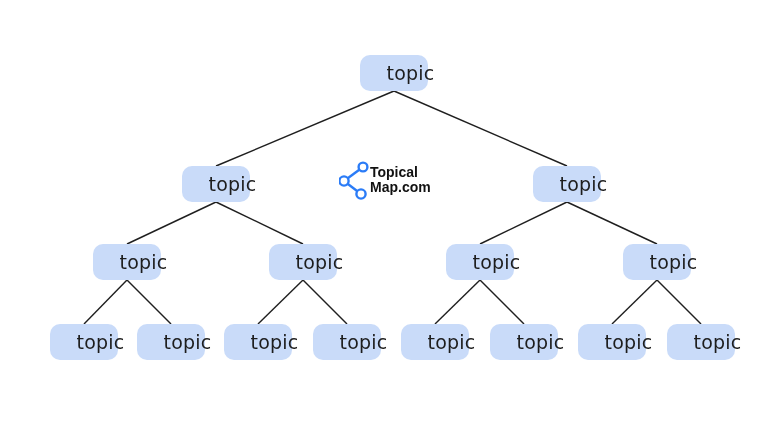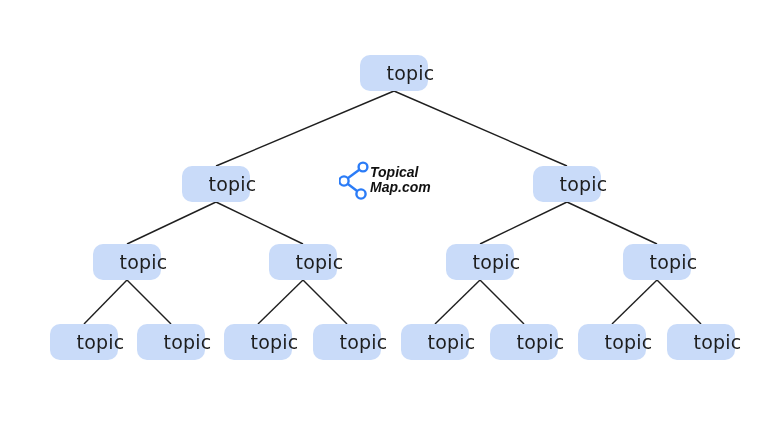--- a/index.html
+++ b/index.html
@@ -55,21 +55,20 @@
     height: 40px;
     display: block;
   }
   .logo-text {
     font-family: "Liberation Sans", sans-serif;
     font-weight: bold;
     font-size: 14px;
     line-height: 15px;
     color: #111111;
     white-space: nowrap;
-    font-style: italic;
   }
 </style>
 </head>
 <body>
 
 <div class="stage">
 
   <svg class="connectors" viewBox="0 0 768 426">
 
     <line x1="394" y1="91" x2="216" y2="166"></line>

